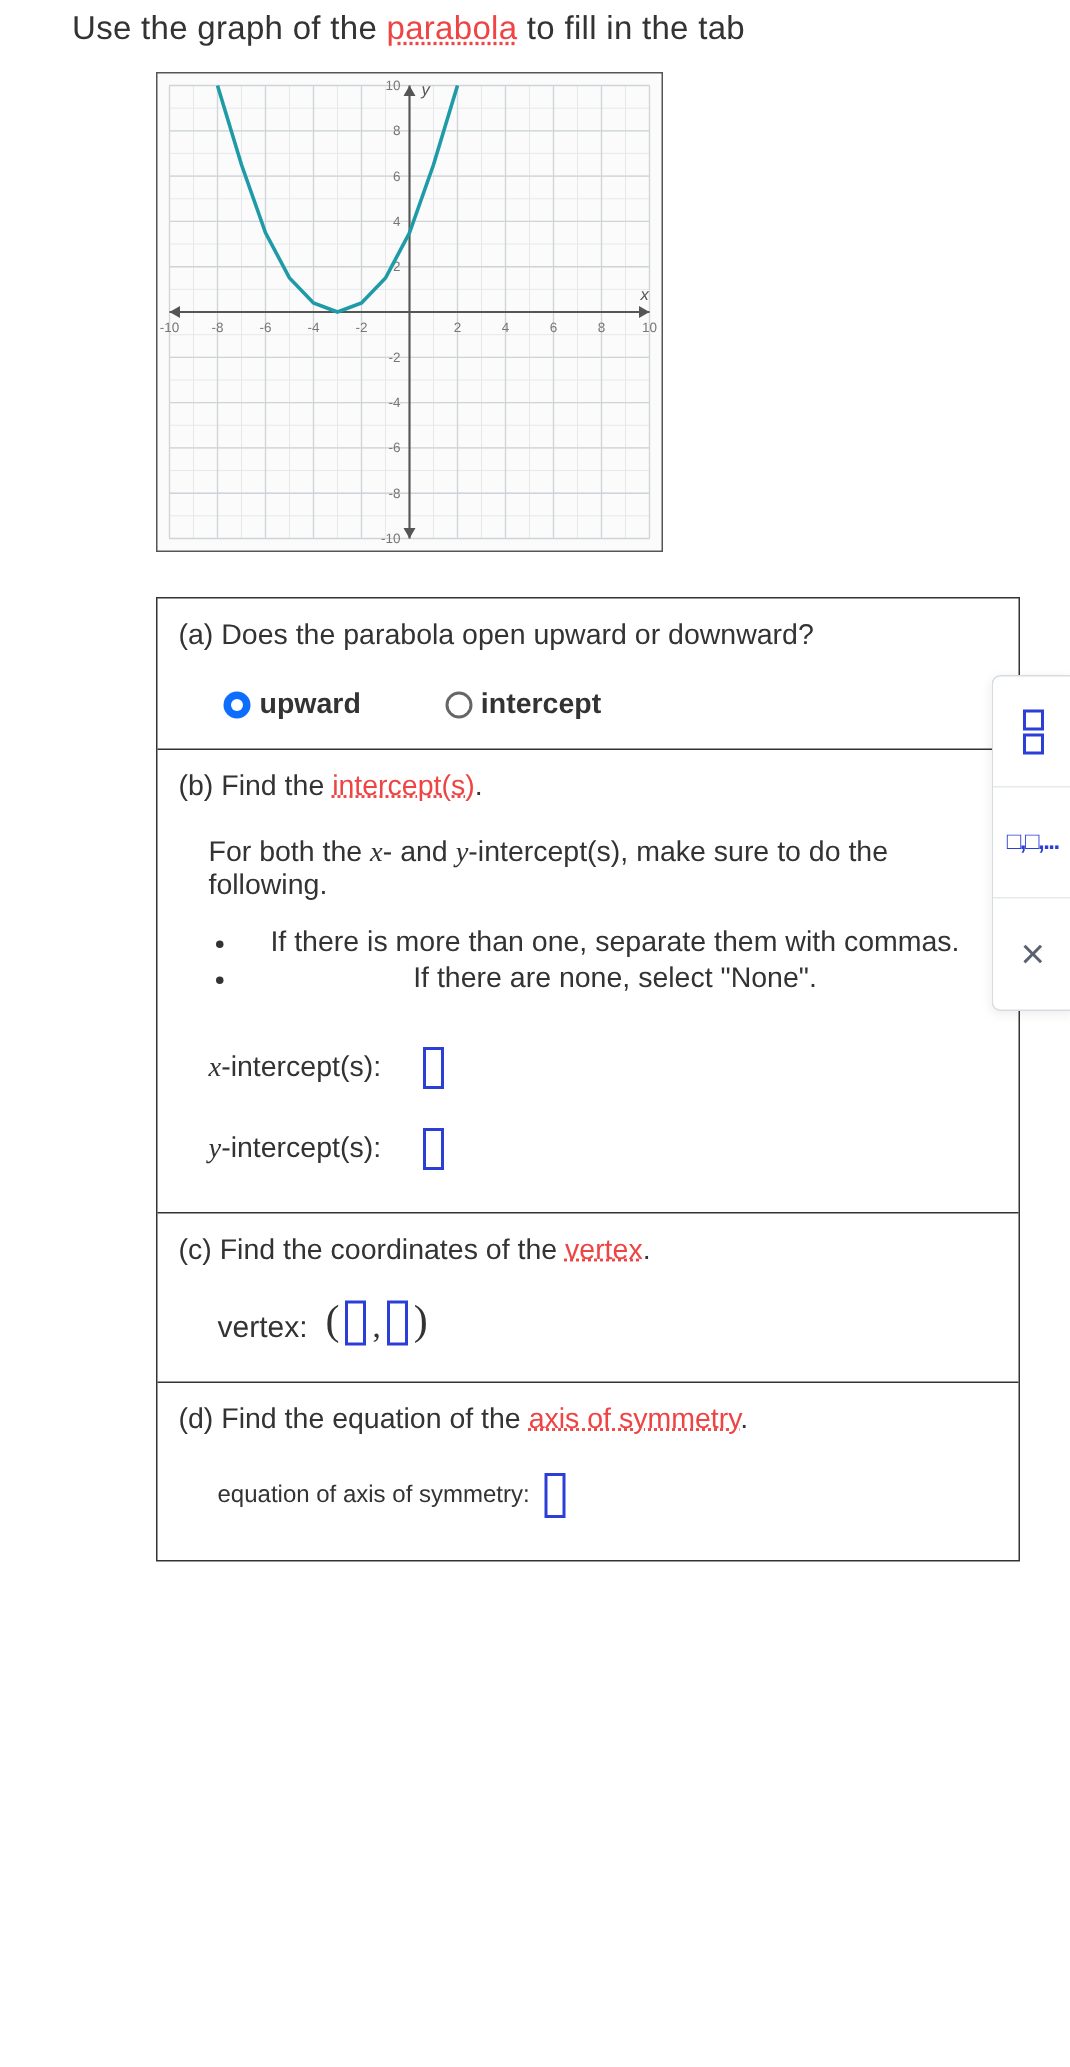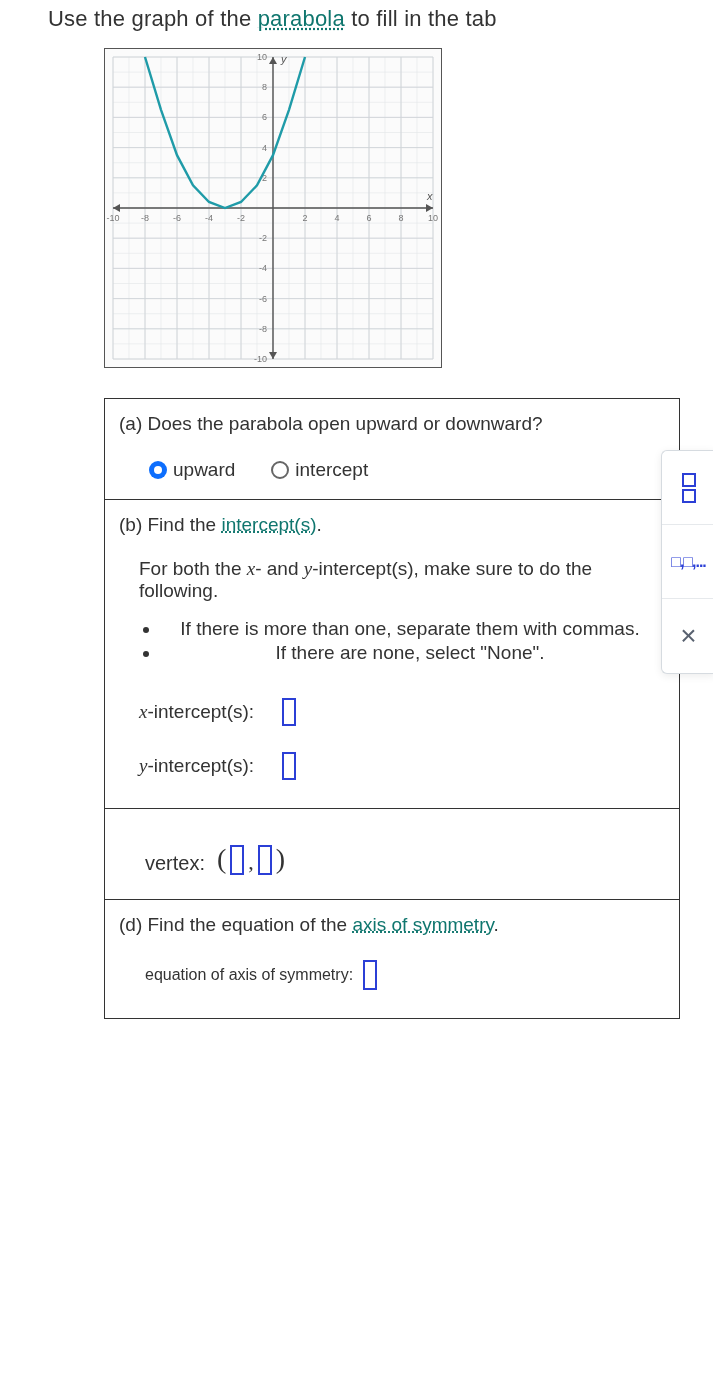--- a/index.html
+++ b/index.html
@@ -7,29 +7,29 @@
     margin: 0;
     padding: 0;
     font-family: -apple-system, BlinkMacSystemFont, "Segoe UI", Arial, sans-serif;
     font-size: 19px;
     color: #333;
     background: #fff;
     width: 713px;
   }
   .container { padding: 0 0 20px 48px; width: 665px; }
   .prompt { font-size: 22px; margin: 6px 0 16px 0; letter-spacing: 0.2px; }
-  .link { color: #0f766e; text-decoration: underline dotted; cursor: pointer; }
+  .link { color: #ef4444; text-decoration: underline dotted; cursor: pointer; }
   .graph-wrap { margin: 0 0 30px 56px; }
   .graph-border { border: 1px solid #555; width: 338px; height: 320px; position: relative; background: #fbfbfb; }
 
   .table-outer { border: 1.5px solid #333; margin-left: 56px; width: 576px; }
   .cell { border-bottom: 1.5px solid #333; padding: 14px 16px 18px 14px; }
   .cell:last-child { border-bottom: none; }
   .q-line { margin: 0 0 24px 0; }
-  .radio-row { display: flex; gap: 36px; padding-left: 30px; }
+  .radio-row { display: flex; gap: 56px; padding-left: 30px; font-weight: bold; }
   .radio-opt { display: flex; align-items: center; gap: 6px; font-size: 19px; }
   .radio-outer { width: 18px; height: 18px; border-radius: 50%; display:flex; align-items:center; justify-content:center; }
   .radio-selected { background: #0d6efd; }
   .radio-selected .dot { width: 8px; height: 8px; background:#fff; border-radius:50%; }
   .radio-empty { border: 2px solid #666; }
   .sub-instr { padding: 10px 4px 6px 20px; }
   .sub-instr p { margin: 0 0 16px 0; }
   .bullets { margin: 0 0 0 22px; padding:0; }
   .bullets li { margin: 2px 0; text-align: center; }
   .field-row { display:flex; align-items:center; gap:28px; margin: 26px 0 0 20px; font-style: italic;}
@@ -195,20 +195,23 @@
       </div>
       <div class="field-row" style="margin-bottom:10px;">
         <span>
           <span class="label-italic">y</span><span class="label-normal">-intercept(s):</span>
         </span>
         <span class="inputbox"></span>
       </div>
     </div>
 
     <div class="cell">
+      <p class="q-line" style="margin-bottom:8px;">
+        <span>(c) Find the coordinates of the </span><span class="link">vertex</span><span>.</span>
+      </p>
       <div class="vertex-row">
         <span>vertex:</span>
         <span style="width:4px;"></span>
         <span class="big-paren">(</span>
         <span class="inputbox" style="height:30px;"></span>
         <span class="big-paren" style="font-size:22px;">,</span>
         <span class="inputbox" style="height:30px;"></span>
         <span class="big-paren">)</span>
       </div>
     </div>

